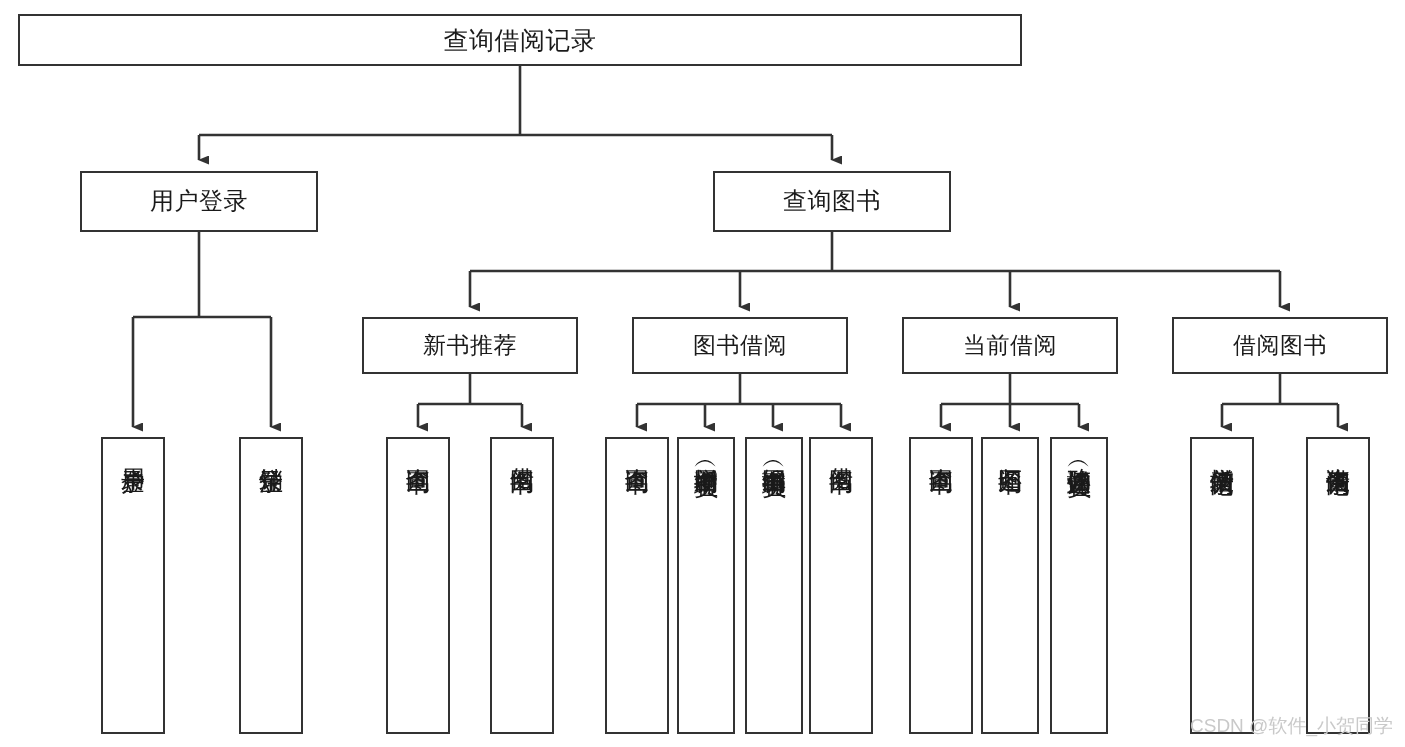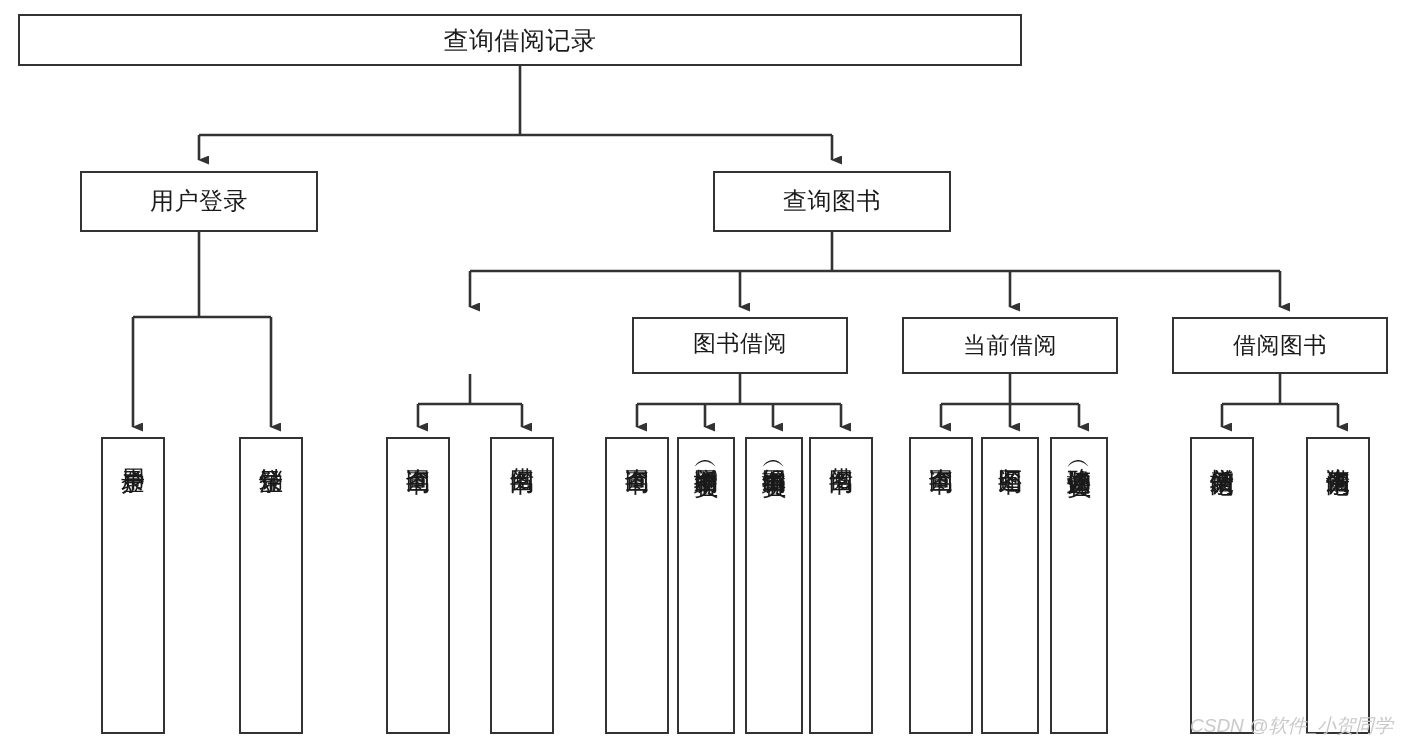--- a/index.html
+++ b/index.html
@@ -135,21 +135,24 @@
     <span class="label">查询借阅记录</span>
   </div>
 
   <div class="node l2" style="left:80px; top:171px; width:238px; height:61px;">
     <span class="label">用户登录</span>
   </div>
   <div class="node l2" style="left:713px; top:171px; width:238px; height:61px;">
     <span class="label">查询图书</span>
   </div>
 
-  <div class="node l3" style="left:632px; top:317px; width:216px; height:57px;font-family:Liberation Mono, monospace;">
+  <div class="node l3" style="left:362px; top:317px; width:216px; height:57px;">
+    <span class="label">新书推荐</span>
+  </div>
+  <div class="node l3" style="left:632px; top:317px; width:216px; height:57px;">
     <span class="label">图书借阅</span>
   </div>
   <div class="node l3" style="left:902px; top:317px; width:216px; height:57px;align-items:center;">
     <span class="label">当前借阅</span>
   </div>
   <div class="node l3" style="left:1172px; top:317px; width:216px; height:57px;">
     <span class="label">借阅图书</span>
   </div>
 
   <div class="node leaf" style="left:101px; top:437px; width:64px; height:297px;">
@@ -189,15 +192,15 @@
     <span class="label">确认归还（管理员）</span>
   </div>
 
   <div class="node leaf" style="left:1190px; top:437px; width:64px; height:297px;">
     <span class="label">新增借阅记录</span>
   </div>
   <div class="node leaf" style="left:1306px; top:437px; width:64px; height:297px;">
     <span class="label">查询借阅记录</span>
   </div>
 
-  <div class="watermark" style="left:1190px; top:713px;font-style:italic;">CSDN @软件_小贺同学</div>
+  <div class="watermark" style="left:1190px; top:713px;">CSDN @软件_小贺同学</div>
 
 </div>
 
 </body></html>

